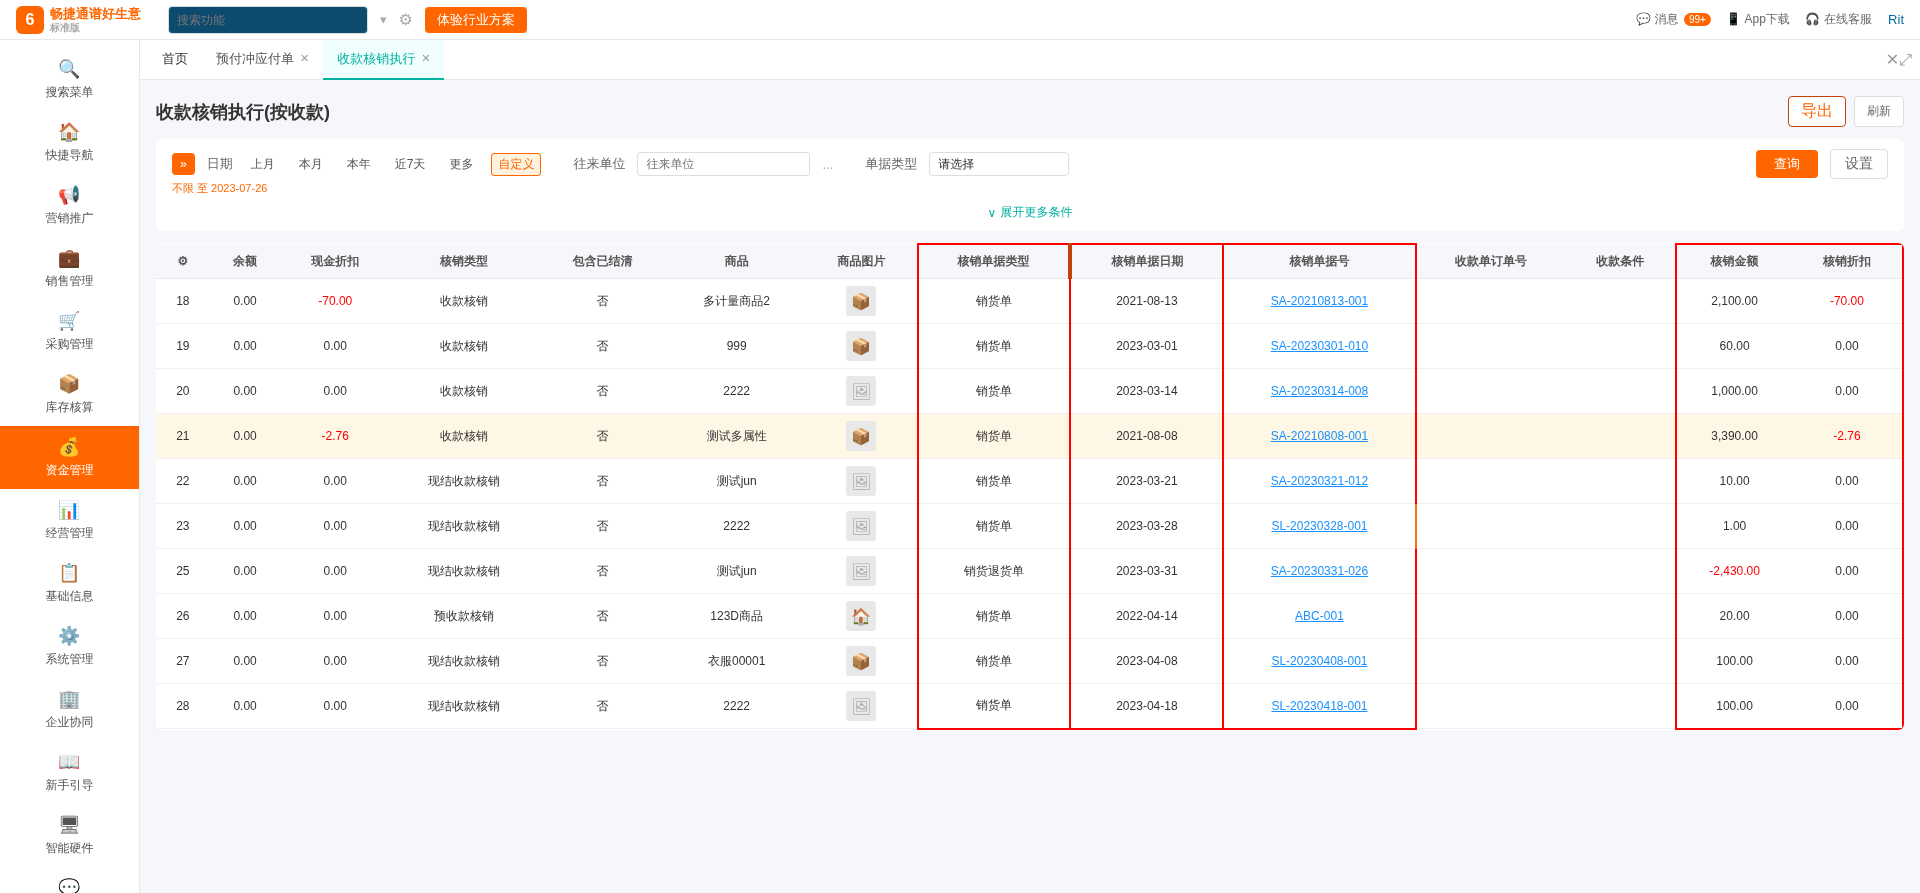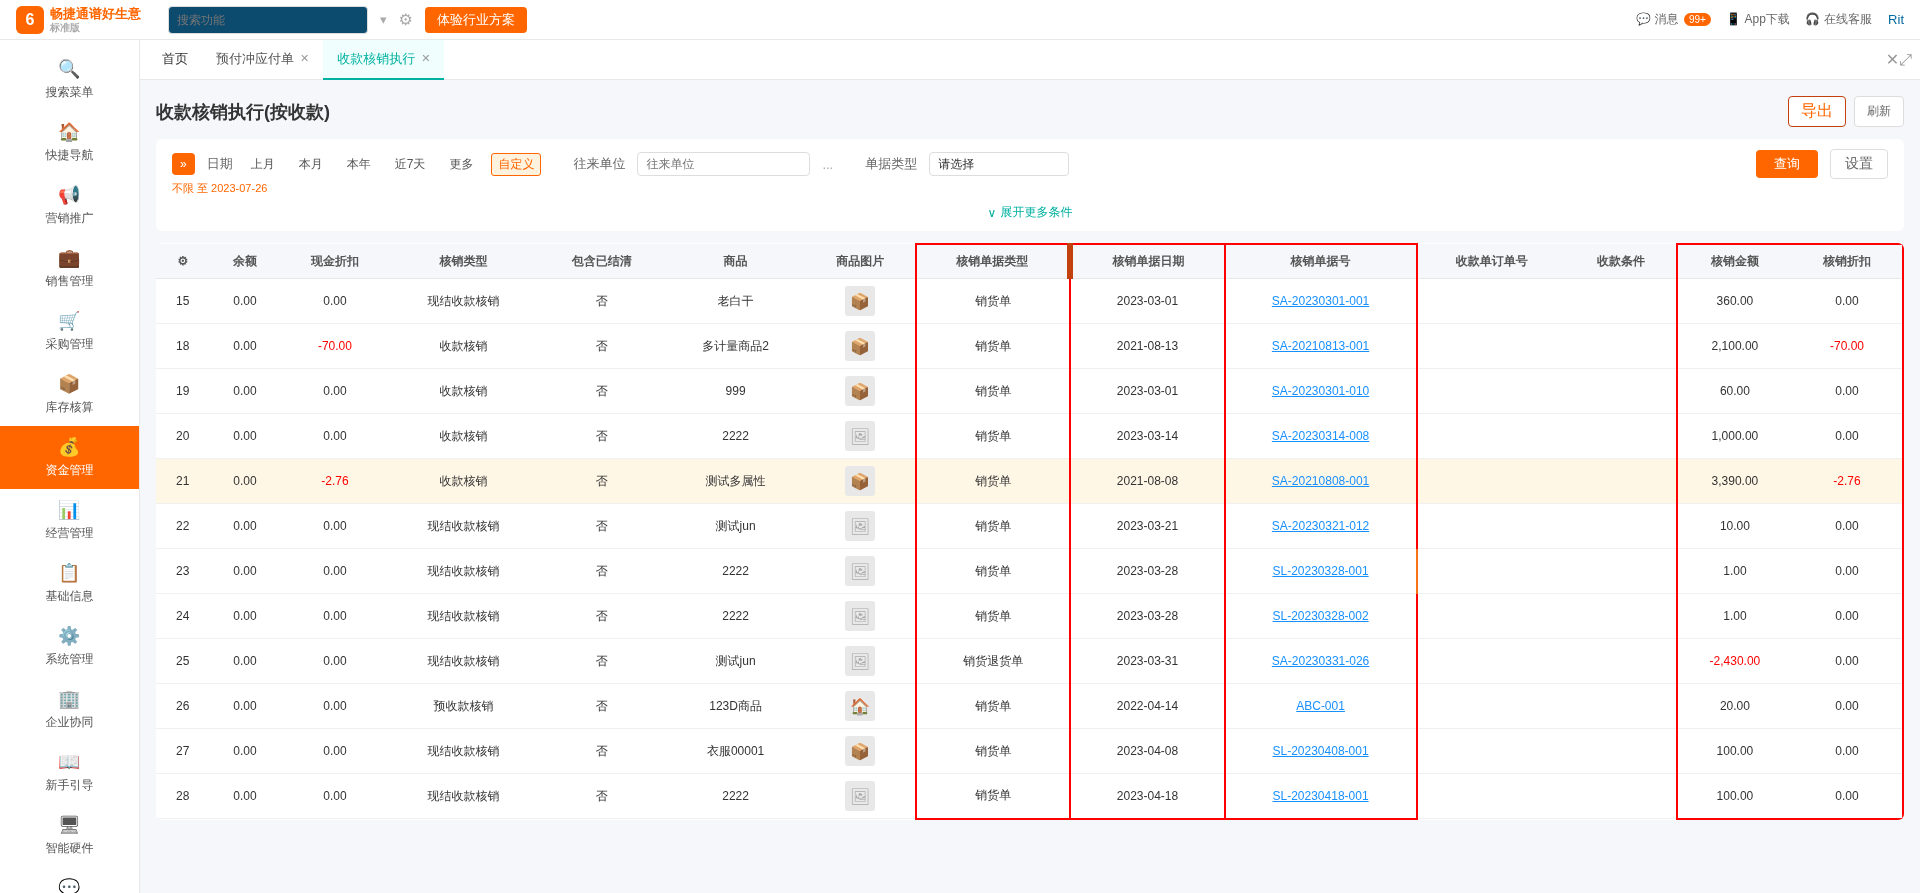--- a/index.html
+++ b/index.html
@@ -229,45 +229,29 @@
           <thead>
             <tr>
               <th><span>⚙</span></th>
               <th>余额</th>
               <th>现金折扣</th>
               <th>核销类型</th>
               <th>包含已结清</th>
               <th>商品</th>
               <th>商品图片</th>
               <th style="border-left:2px solid red;border-right:2px solid red;border-top:2px solid red;margin-left:28px;">核销单据类型</th>
-              <th style="border-left:6px solid #c2410c;border-right:2px solid red;border-top:2px solid red;">核销单据日期</th>
+              <th style="border-left:4px solid #c2410c;border-right:2px solid red;border-top:2px solid red;">核销单据日期</th>
               <th style="border-left:2px solid red;border-right:2px solid red;border-top:2px solid red;">核销单据号</th>
               <th>收款单订单号</th>
               <th>收款条件</th>
               <th style="border-left:2px solid red;border-top:2px solid red;">核销金额</th>
               <th style="border-right:2px solid red;border-top:2px solid red;">核销折扣</th>
             </tr>
           </thead>
           <tbody id="table-body">
-          <tr>
-    <td>15</td>
-    <td>0.00</td>
-    <td class="positive">0.00</td>
-    <td>现结收款核销</td>
-    <td>否</td>
-    <td>老白干</td>
-    <td><div class="img-cell">📦</div></td>
-    <td style="border-left:2px solid red;border-right:2px solid red;">销货单</td>
-    <td style="border-left:2px solid red;border-right:2px solid red;">2023-03-01</td>
-    <td style="border-left:2px solid red;border-right:2px solid red;"><span class="link-cell">SA-20230301-001</span></td>
-    <td></td>
-    <td></td>
-    <td class="positive" style="border-left:2px solid red;">360.00</td>
-    <td class="positive" style="border-right:2px solid red;">0.00</td>
-  </tr>
               <tr>
     <td>18</td>
     <td>0.00</td>
     <td class="negative">-70.00</td>
     <td>收款核销</td>
     <td>否</td>
     <td>多计量商品2</td>
     <td><div class="img-cell">📦</div></td>
     <td style="border-left:2px solid red;border-right:2px solid red;">销货单</td>
     <td style="border-left:2px solid red;border-right:2px solid red;">2021-08-13</td>
@@ -345,36 +329,20 @@
     <td>23</td>
     <td>0.00</td>
     <td class="positive">0.00</td>
     <td>现结收款核销</td>
     <td>否</td>
     <td>2222</td>
     <td><div class="img-cell">🖼</div></td>
     <td style="border-left:2px solid red;border-right:2px solid red;">销货单</td>
     <td style="border-left:2px solid red;border-right:2px solid red;">2023-03-28</td>
     <td style="border-left:2px solid red;border-right:2px solid #f97316;"><span class="link-cell">SL-20230328-001</span></td>
-    <td></td>
-    <td></td>
-    <td class="positive" style="border-left:2px solid red;">1.00</td>
-    <td class="positive" style="border-right:2px solid red;">0.00</td>
-  </tr>
-              <tr>
-    <td>24</td>
-    <td>0.00</td>
-    <td class="positive">0.00</td>
-    <td>现结收款核销</td>
-    <td>否</td>
-    <td>2222</td>
-    <td><div class="img-cell">🖼</div></td>
-    <td style="border-left:2px solid red;border-right:2px solid red;">销货单</td>
-    <td style="border-left:2px solid red;border-right:2px solid red;">2023-03-28</td>
-    <td style="border-left:2px solid red;border-right:2px solid red;"><span class="link-cell">SL-20230328-002</span></td>
     <td></td>
     <td></td>
     <td class="positive" style="border-left:2px solid red;">1.00</td>
     <td class="positive" style="border-right:2px solid red;">0.00</td>
   </tr>
               <tr>
     <td>25</td>
     <td>0.00</td>
     <td class="positive">0.00</td>
     <td>现结收款核销</td>

